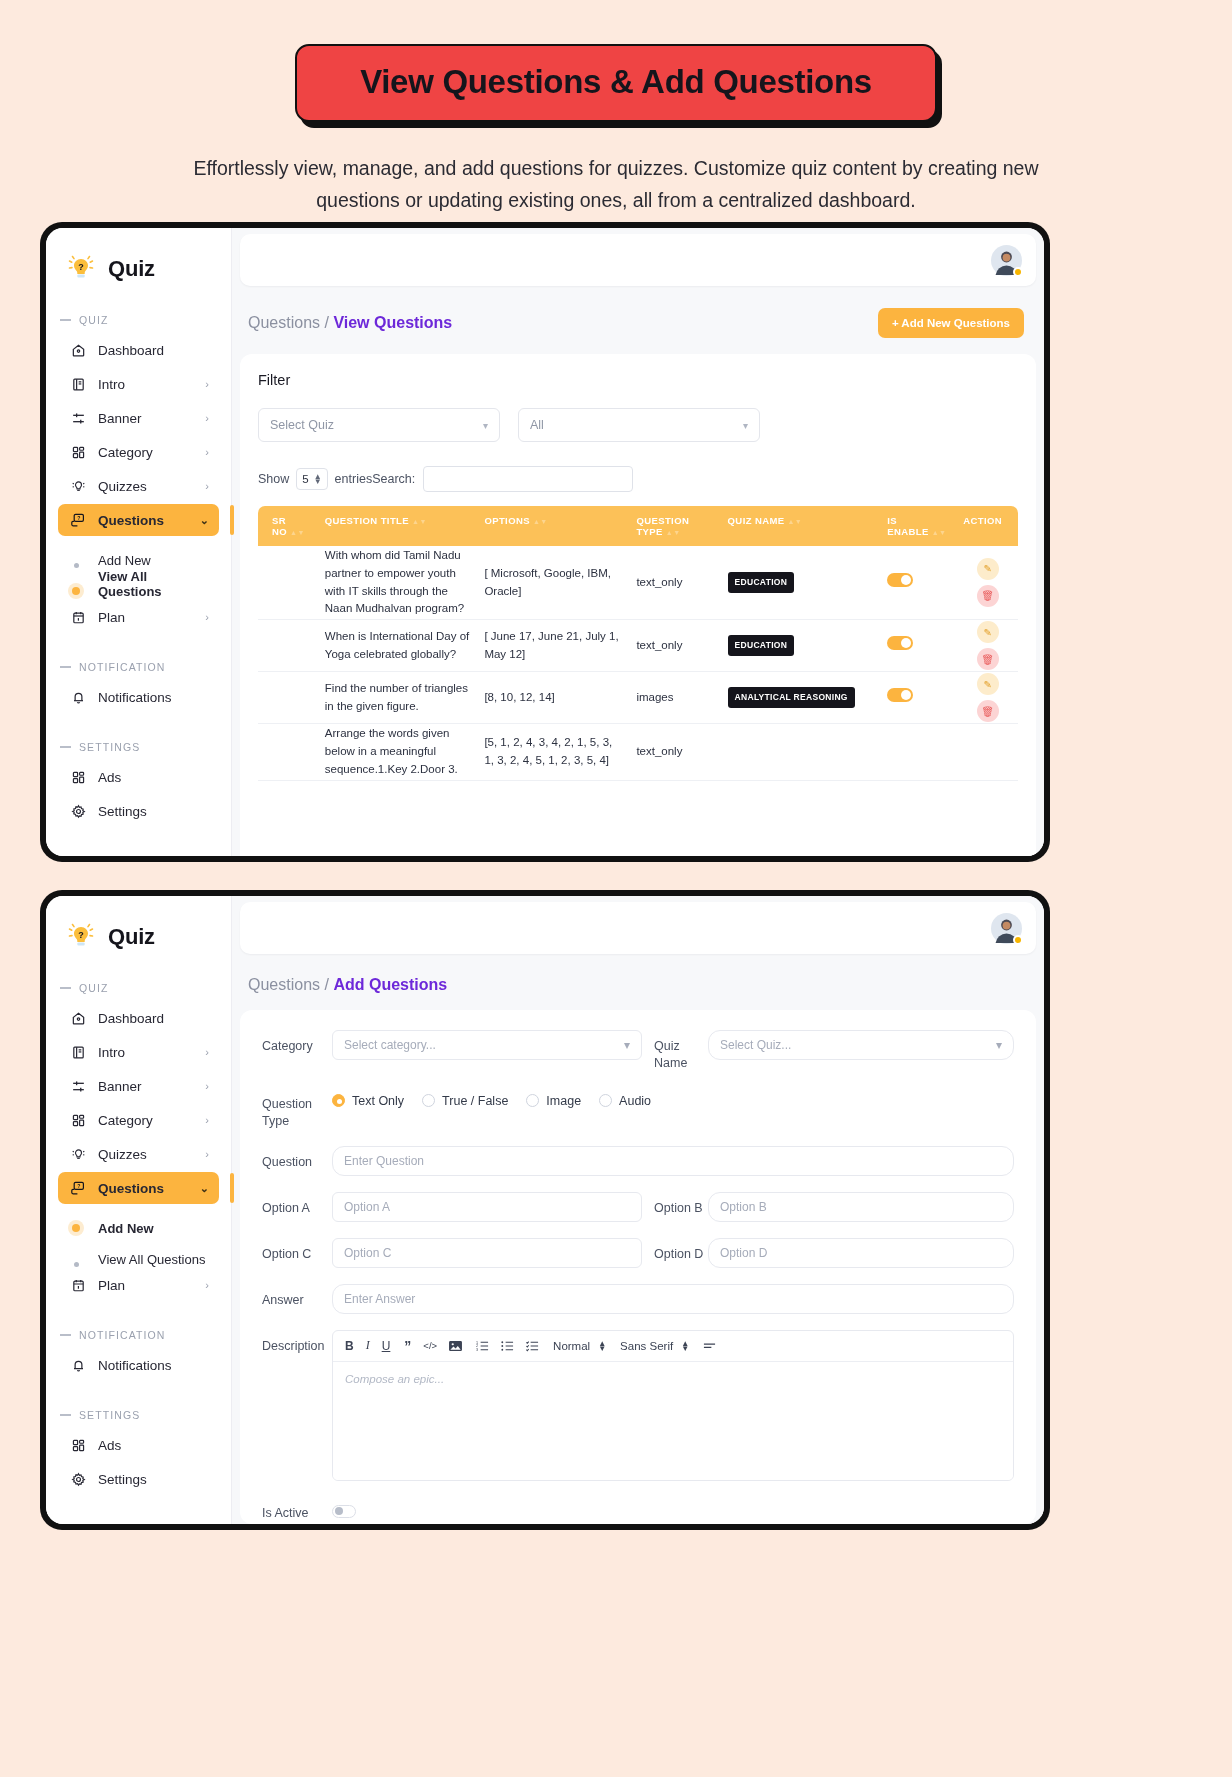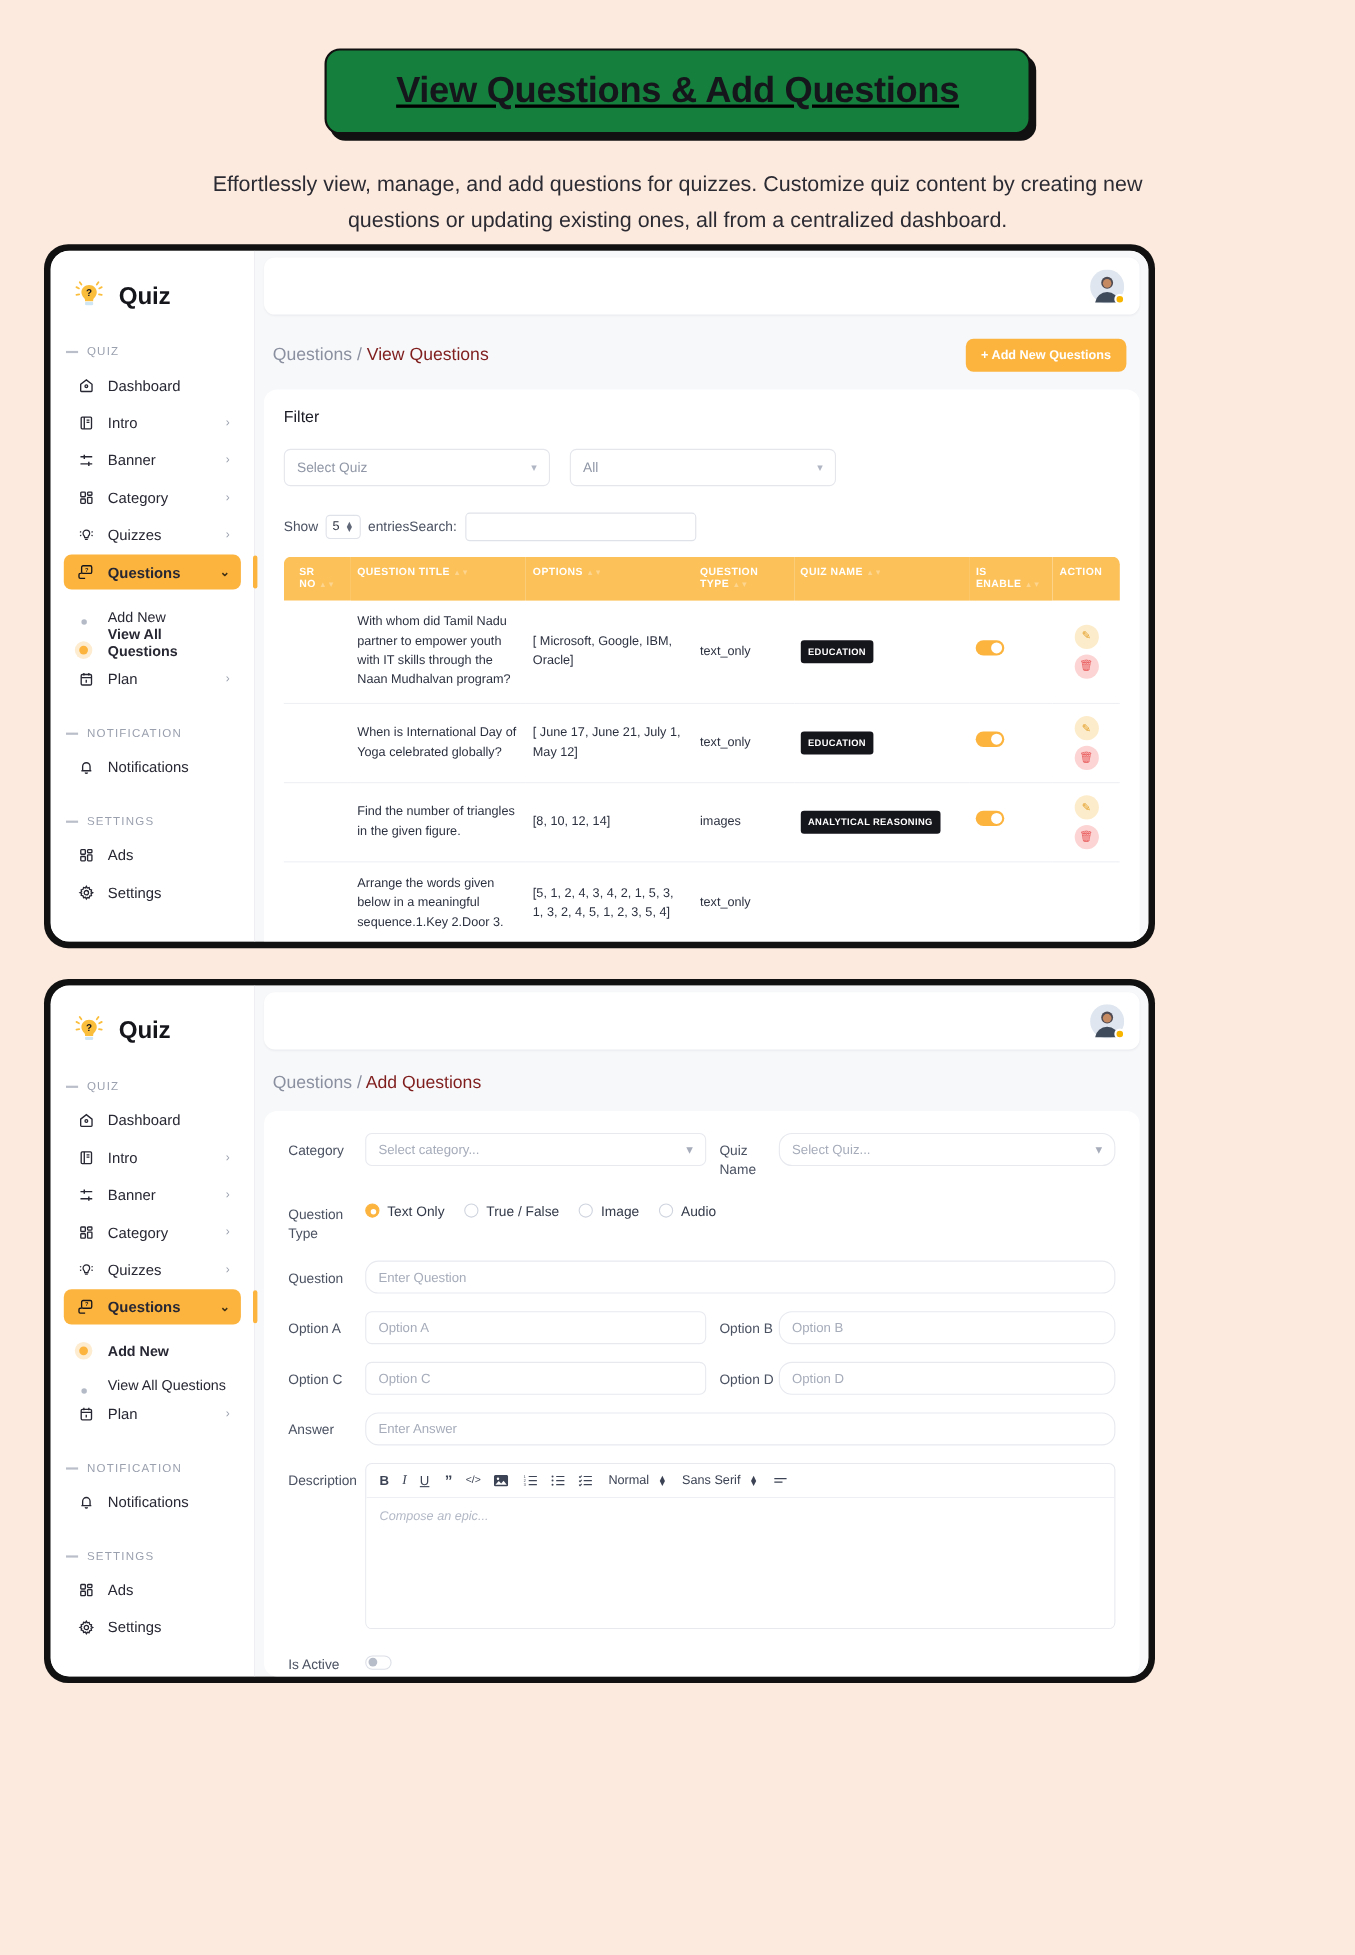--- a/index.html
+++ b/index.html
@@ -8,27 +8,26 @@
     background: #fdeade;
     font-family: "Liberation Sans", sans-serif;
     overflow: hidden;
     position: relative;
   }
 
   
   .hero { padding-top: 44px; text-align: center; }
   .hero-badge {
     display: inline-block;
-    background: #15803d;
+    background: #ef4444;
     border: 2px solid #111;
     border-radius: 14px;
     padding: 17px 63px 19px;
     box-shadow: 5px 6px 0 #111;
     position: relative;
-    text-decoration: underline;
   }
   .hero-badge h1 {
     font-size: 33px; font-weight: 700; color: #15151c;
     letter-spacing: -0.3px;
   }
   .hero-sub {
     margin: 30px auto 0;
     width: 880px;
     font-size: 19.5px;
     line-height: 1.65;
@@ -126,21 +125,21 @@
     position: absolute; right: -1px; bottom: -1px;
     width: 10px; height: 10px; border-radius: 50%;
     background: #f7b500; border: 2px solid #fff;
   }
 
   .crumbrow {
     display: flex; align-items: center; justify-content: space-between;
     padding: 22px 20px 16px 16px;
   }
   .crumb { font-size: 16px; color: #8b90a0; }
-  .crumb b { color: #7f1d1d; font-weight: 400; }
+  .crumb b { color: #6d28d9; font-weight: 700; }
   .btn-primary {
     background: #fcb43f; color: #fff; border: none;
     border-radius: 7px; font-size: 11.5px; font-weight: 600;
     padding: 9px 14px; cursor: pointer;
     font-family: inherit;
   }
 
   .card {
     background: #fff; margin: 0 8px; border-radius: 12px 12px 0 0;
     padding: 18px 18px 0 18px; flex: 1; overflow: hidden;
@@ -178,21 +177,21 @@
   thead th {
     background: #fcc158; color: #fff;
     font-size: 9.5px; font-weight: 700; letter-spacing: .4px;
     text-align: left; padding: 9px 6px; vertical-align: top;
     position: relative;
   }
   thead th .sort { color: #fdd58e; font-size: 7px; margin-left: 3px; }
   thead th:first-child { border-radius: 7px 0 0 0; padding-left: 14px; }
   thead th:last-child { border-radius: 0 7px 0 0; }
   tbody td {
-    font-size: 11.5px; color: #2c3140; padding: 11px 6px;
+    font-size: 11.5px; color: #2c3140; padding: 1px 6px;
     border-bottom: 1px solid #eef0f4; vertical-align: middle;
     line-height: 1.55;
   }
   .tag {
     display: inline-block; background: #15151c; color: #fff;
     font-size: 8.5px; font-weight: 700; letter-spacing: .3px;
     padding: 4px 7px; border-radius: 3px; white-space: nowrap;
   }
   .toggle-on {
     width: 26px; height: 14px; border-radius: 8px; background: #fcb43f;

